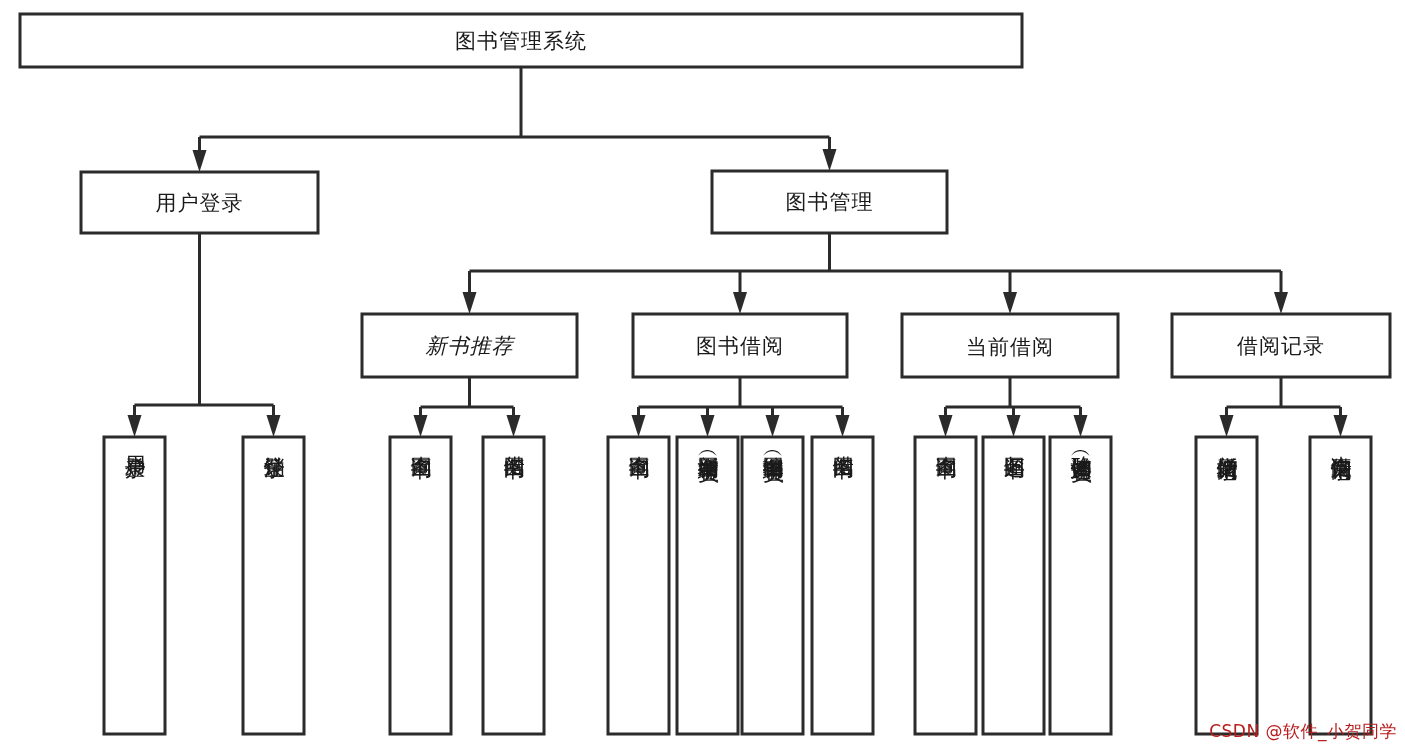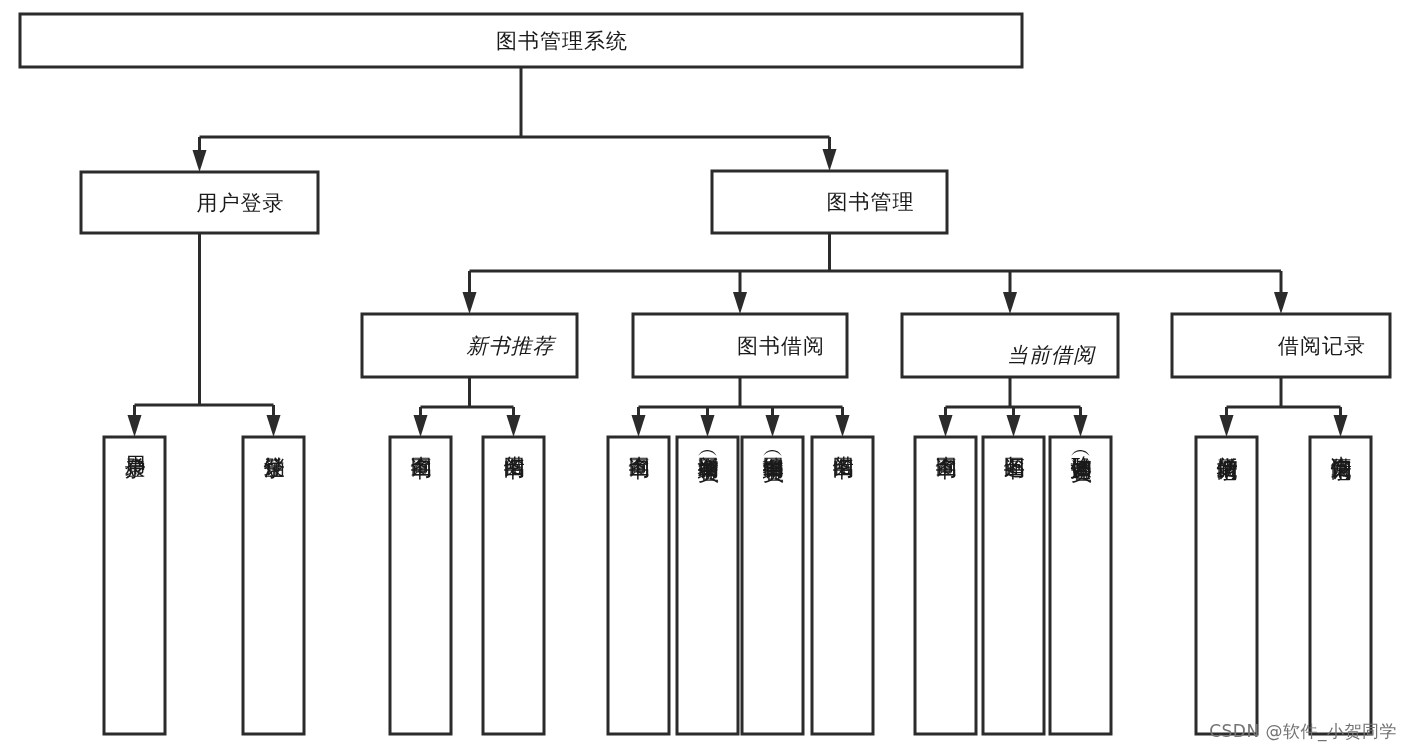--- a/index.html
+++ b/index.html
@@ -65,28 +65,27 @@
   .hnode-label {
     position: absolute;
     display: flex;
     align-items: center;
     justify-content: center;
     font-size: 21px;
     color: #1a1a1a;
     letter-spacing: 1px;
     font-family: "DejaVu Sans", "Liberation Sans", sans-serif;
     pointer-events: none;
-    padding-left: 41px;
   }
   #watermark {
     position: absolute;
     right: 8px;
     bottom: 4px;
     font-size: 17px;
-    color: #737373;
+    color: #b91c1c;
     font-family: "DejaVu Sans", "Liberation Sans", sans-serif;
     white-space: nowrap;
     letter-spacing: 0.5px;
   }
 </style>
 </head>
 <body>
 
 <div id="diagram-root">
 
@@ -174,21 +173,21 @@
       <div class="hnode-label" style="left: 81px; top: 172px; width: 237px; height: 61px;">用户登录</div>
       <div class="hnode-label" style="left: 712px; top: 171px; width: 235px; height: 62px; font-family: Liberation Serif, serif;">图书管理</div>
       <div class="vnode" style="left: 104px; top: 437px; width: 61px; height: 297px;">
         <div class="vtext">用户登录</div>
       </div>
       <div class="vnode" style="left: 243px; top: 437px; width: 61px; height: 297px;">
         <div class="vtext">注销登录</div>
       </div>
       <div class="hnode-label" style="left: 362px; top: 314px; width: 215px; height: 63px; font-style: italic;">新书推荐</div>
       <div class="hnode-label" style="left: 633px; top: 314px; width: 214px; height: 63px;">图书借阅</div>
-      <div class="hnode-label" style="left: 902px; top: 332px; width: 216px; height: 46px; font-style: italic;">当前借阅</div>
+      <div class="hnode-label" style="left: 902px; top: 324px; width: 216px; height: 46px;">当前借阅</div>
       <div class="hnode-label" style="left: 1172px; top: 314px; width: 218px; height: 63px; border-radius: 22px;">借阅记录</div>
       <div class="vnode" style="left: 390px; top: 437px; width: 61px; height: 297px;">
         <div class="vtext">查询图书</div>
       </div>
       <div class="vnode" style="left: 483px; top: 437px; width: 61px; height: 297px;">
         <div class="vtext">借阅图书</div>
       </div>
       <div class="vnode" style="left: 608px; top: 437px; width: 61px; height: 297px;">
         <div class="vtext">查询图书</div>
       </div>

